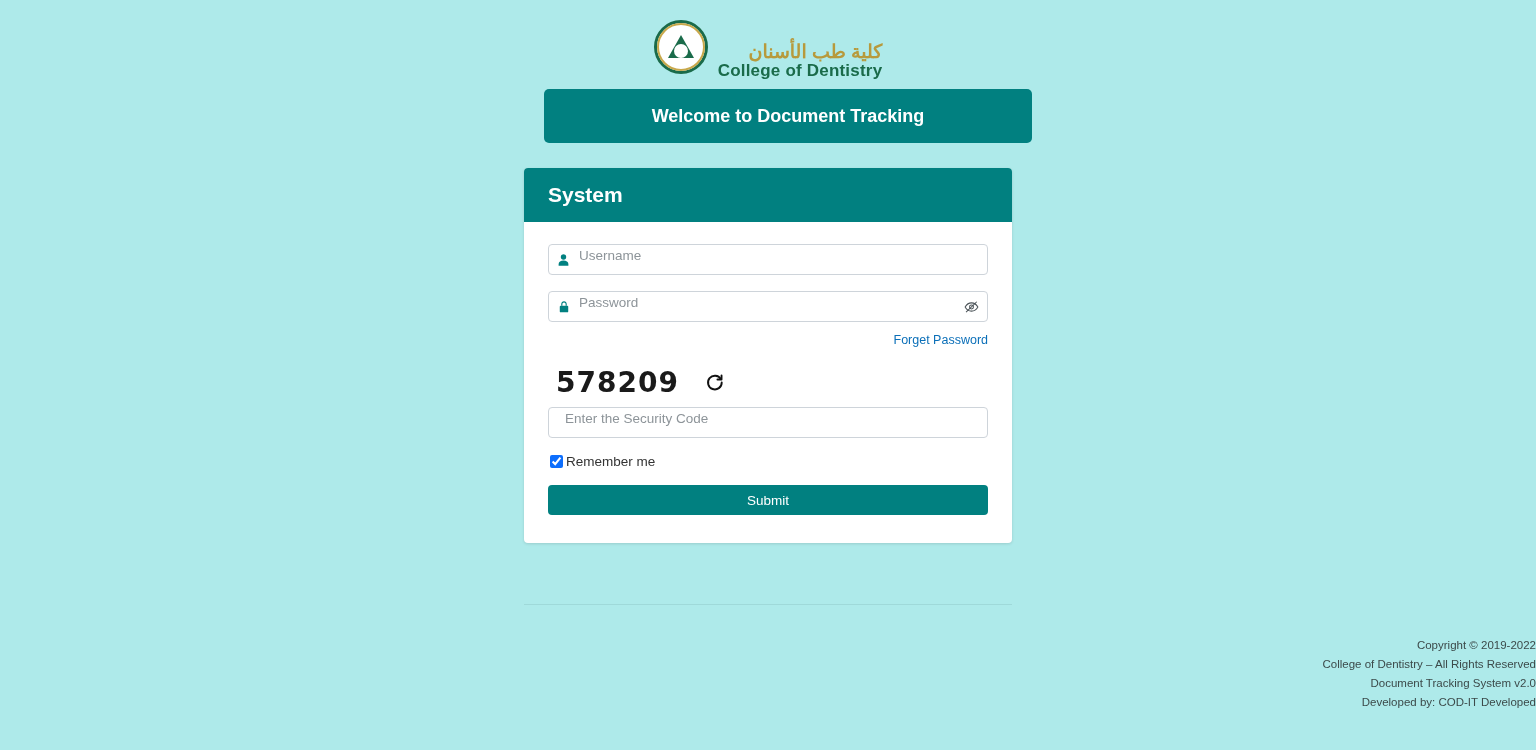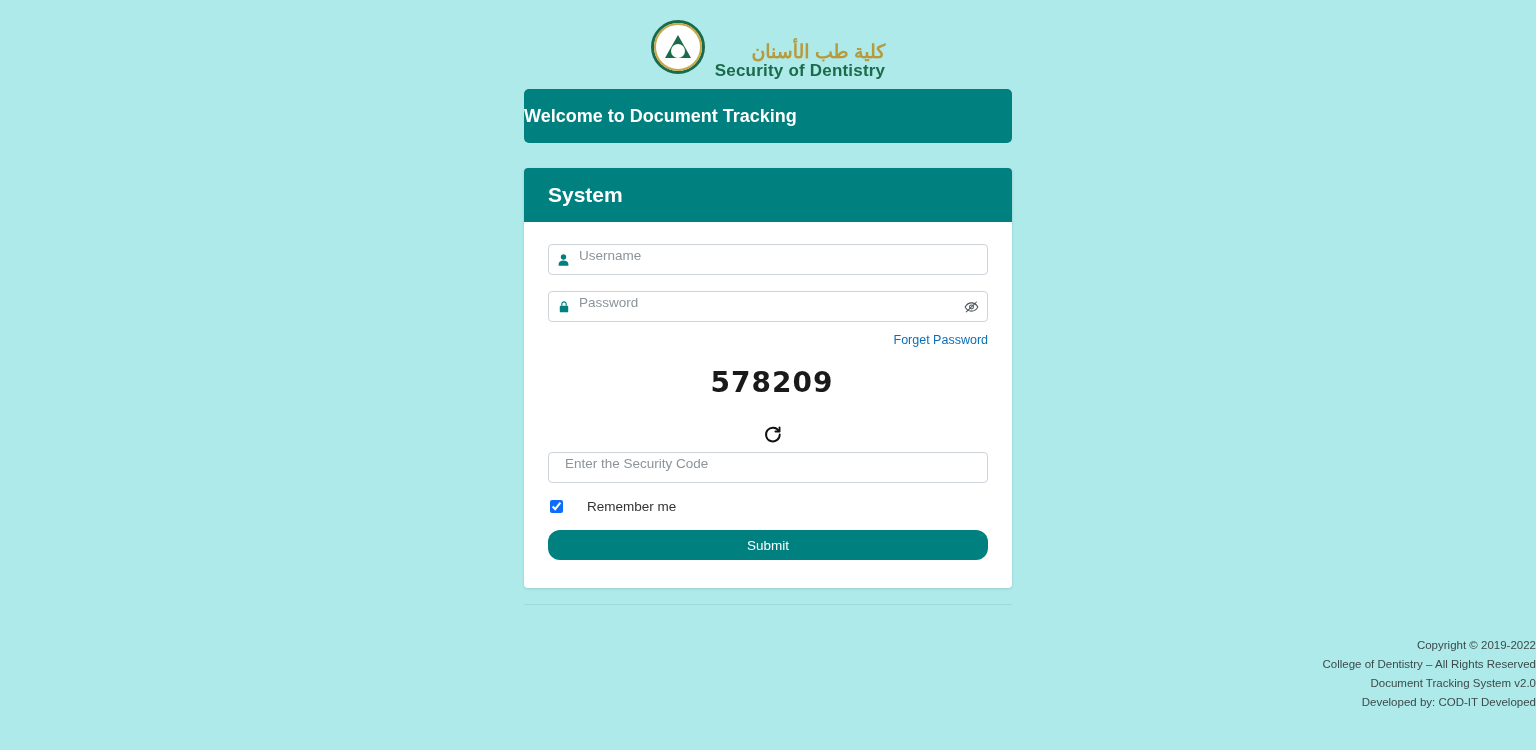--- a/index.html
+++ b/index.html
@@ -74,29 +74,30 @@
   .logo-en {
     font-size: 17px;
     color: #1a6b4a;
     font-weight: 700;
     letter-spacing: .2px;
   }
 
   
   .banner {
     position: absolute;
-    left: 524px;
+    left: 544px;
     top: 89px;
     width: 488px;
     height: 54px;
     background: #018080;
     border-radius: 5px;
     color: #ffffff;
     display: flex;
     align-items: center;
+    justify-content: center;
     font-size: 18px;
     font-weight: 700;
   }
 
   
   .card {
     position: absolute;
     left: 524px;
     top: 168px;
     width: 488px;
@@ -177,61 +178,60 @@
     font-size: 12.5px;
     text-decoration: none;
     cursor: pointer;
   }
 
   .captcha-row {
     display: flex;
     align-items: center;
     gap: 26px;
     padding: 12px 0 8px 8px;
-    flex-direction: column;
   }
   .captcha-code {
     font-size: 28px;
     font-weight: 700;
     letter-spacing: 1px;
     color: #1a1a1a;
     font-family: "DejaVu Sans", sans-serif;
   }
   .refresh-btn {
     background: none;
     border: none;
     padding: 0;
     cursor: pointer;
     color: #111;
     line-height: 0;
   }
 
   .remember-row {
     display: flex;
     align-items: center;
-    gap: 24px;
+    gap: 3px;
     margin: 12px 0 16px 2px;
   }
   .remember-row input[type=checkbox] {
     width: 13px; height: 13px;
     margin: 0;
     accent-color: #0d6efd;
   }
   .remember-row label {
     font-size: 13.5px;
     color: #333;
   }
 
   .submit-btn {
     width: 100%;
     height: 30px;
     background: #018080;
     color: #ffffff;
     border: none;
-    border-radius: 12px;
+    border-radius: 4px;
     font-size: 13.5px;
     cursor: pointer;
     font-family: "Liberation Sans", sans-serif;
   }
 
   
   .divider {
     position: absolute;
     left: 524px;
     top: 604px;
@@ -253,21 +253,21 @@
 <body>
 
 <div class="page">
 
   <div class="logo-wrap">
     <div class="logo-mark">
       <div class="logo-tri"></div>
     </div>
     <div class="logo-text">
       <div class="logo-ar">كلية طب الأسنان</div>
-      <div class="logo-en">Security of Dentistry</div>
+      <div class="logo-en">College of Dentistry</div>
     </div>
   </div>
 
   <div class="banner">
     <span>Welcome to Document Tracking</span>
   </div>
 
   <div class="card">
     <div class="card-head">
       <span class="title">System</span>

